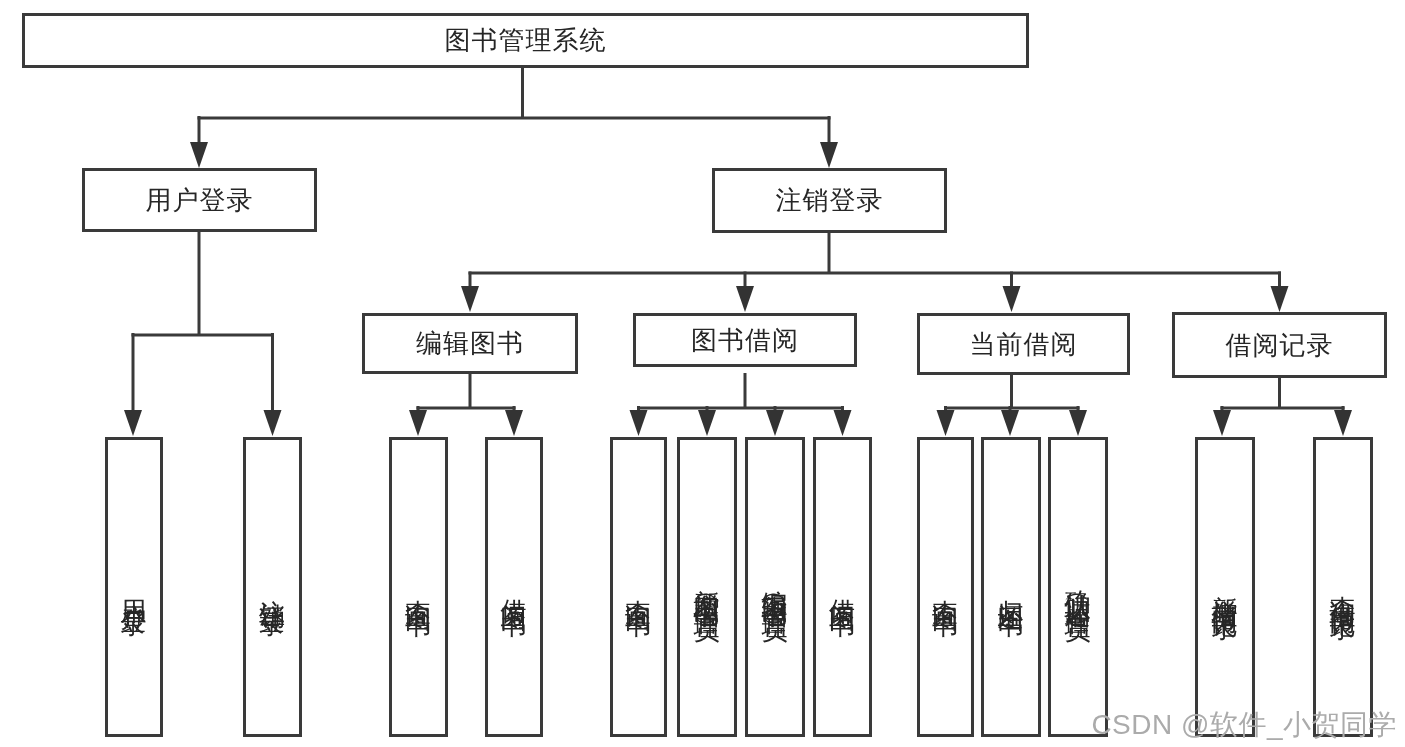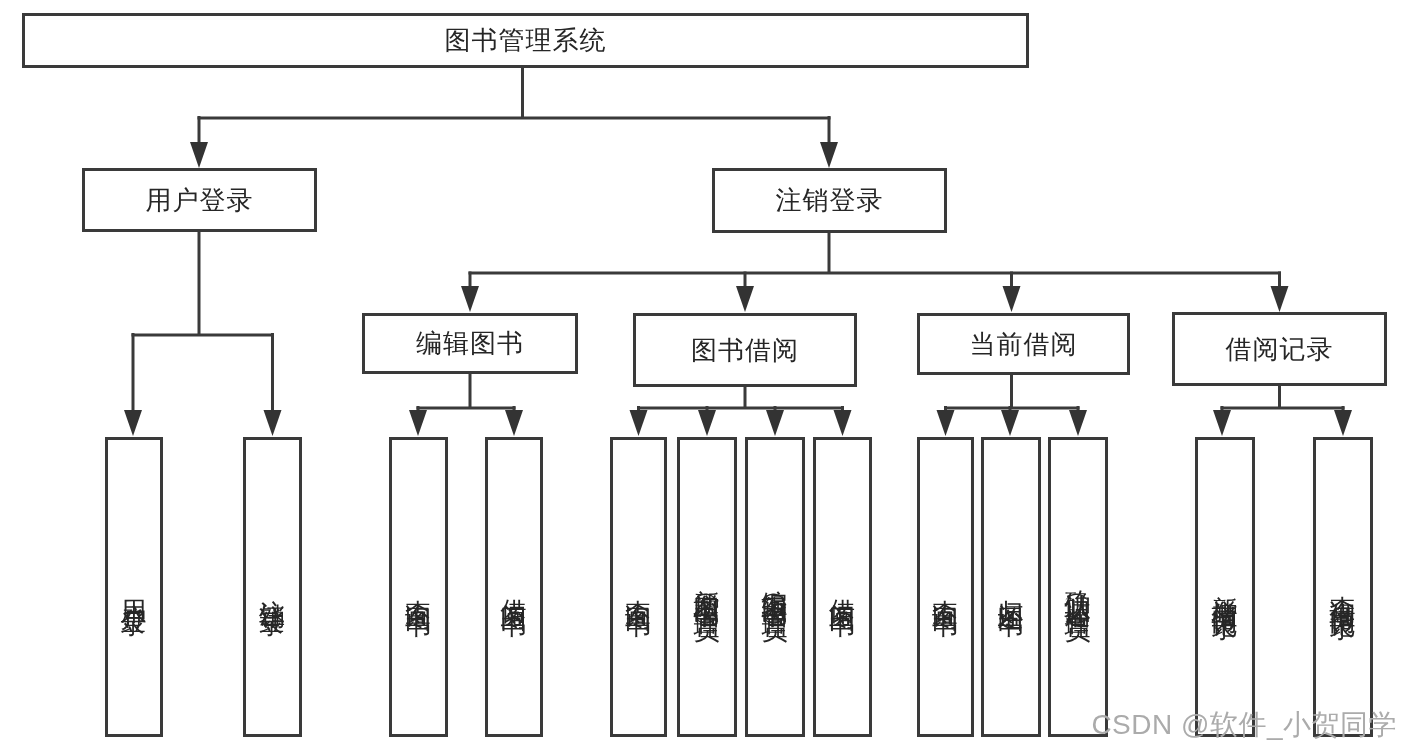--- a/index.html
+++ b/index.html
@@ -126,27 +126,27 @@
   <div class="box" style="left:82px; top:168px; width:235px; height:64px;">
     <span>用户登录</span>
   </div>
   <div class="box" style="left:712px; top:168px; width:235px; height:65px;">
     <span>注销登录</span>
   </div>
 
   <div class="box" style="left:362px; top:313px; width:216px; height:61px;">
     <span>编辑图书</span>
   </div>
-  <div class="box" style="left:633px; top:313px; width:224px; height:74px;">
+  <div class="box" style="left:633px; top:313px; width:224px; height:54px;">
     <span>图书借阅</span>
   </div>
   <div class="box" style="left:917px; top:313px; width:213px; height:62px;text-align:center;">
     <span>当前借阅</span>
   </div>
-  <div class="box" style="left:1172px; top:312px; width:215px; height:74px;">
+  <div class="box" style="left:1172px; top:312px; width:215px; height:66px;">
     <span>借阅记录</span>
   </div>
 
   <div class="leaf" style="left:105px; width:58px;">
     <span>用户登录</span>
   </div>
   <div class="leaf" style="left:243px; width:59px;">
     <span>注销登录</span>
   </div>
 

